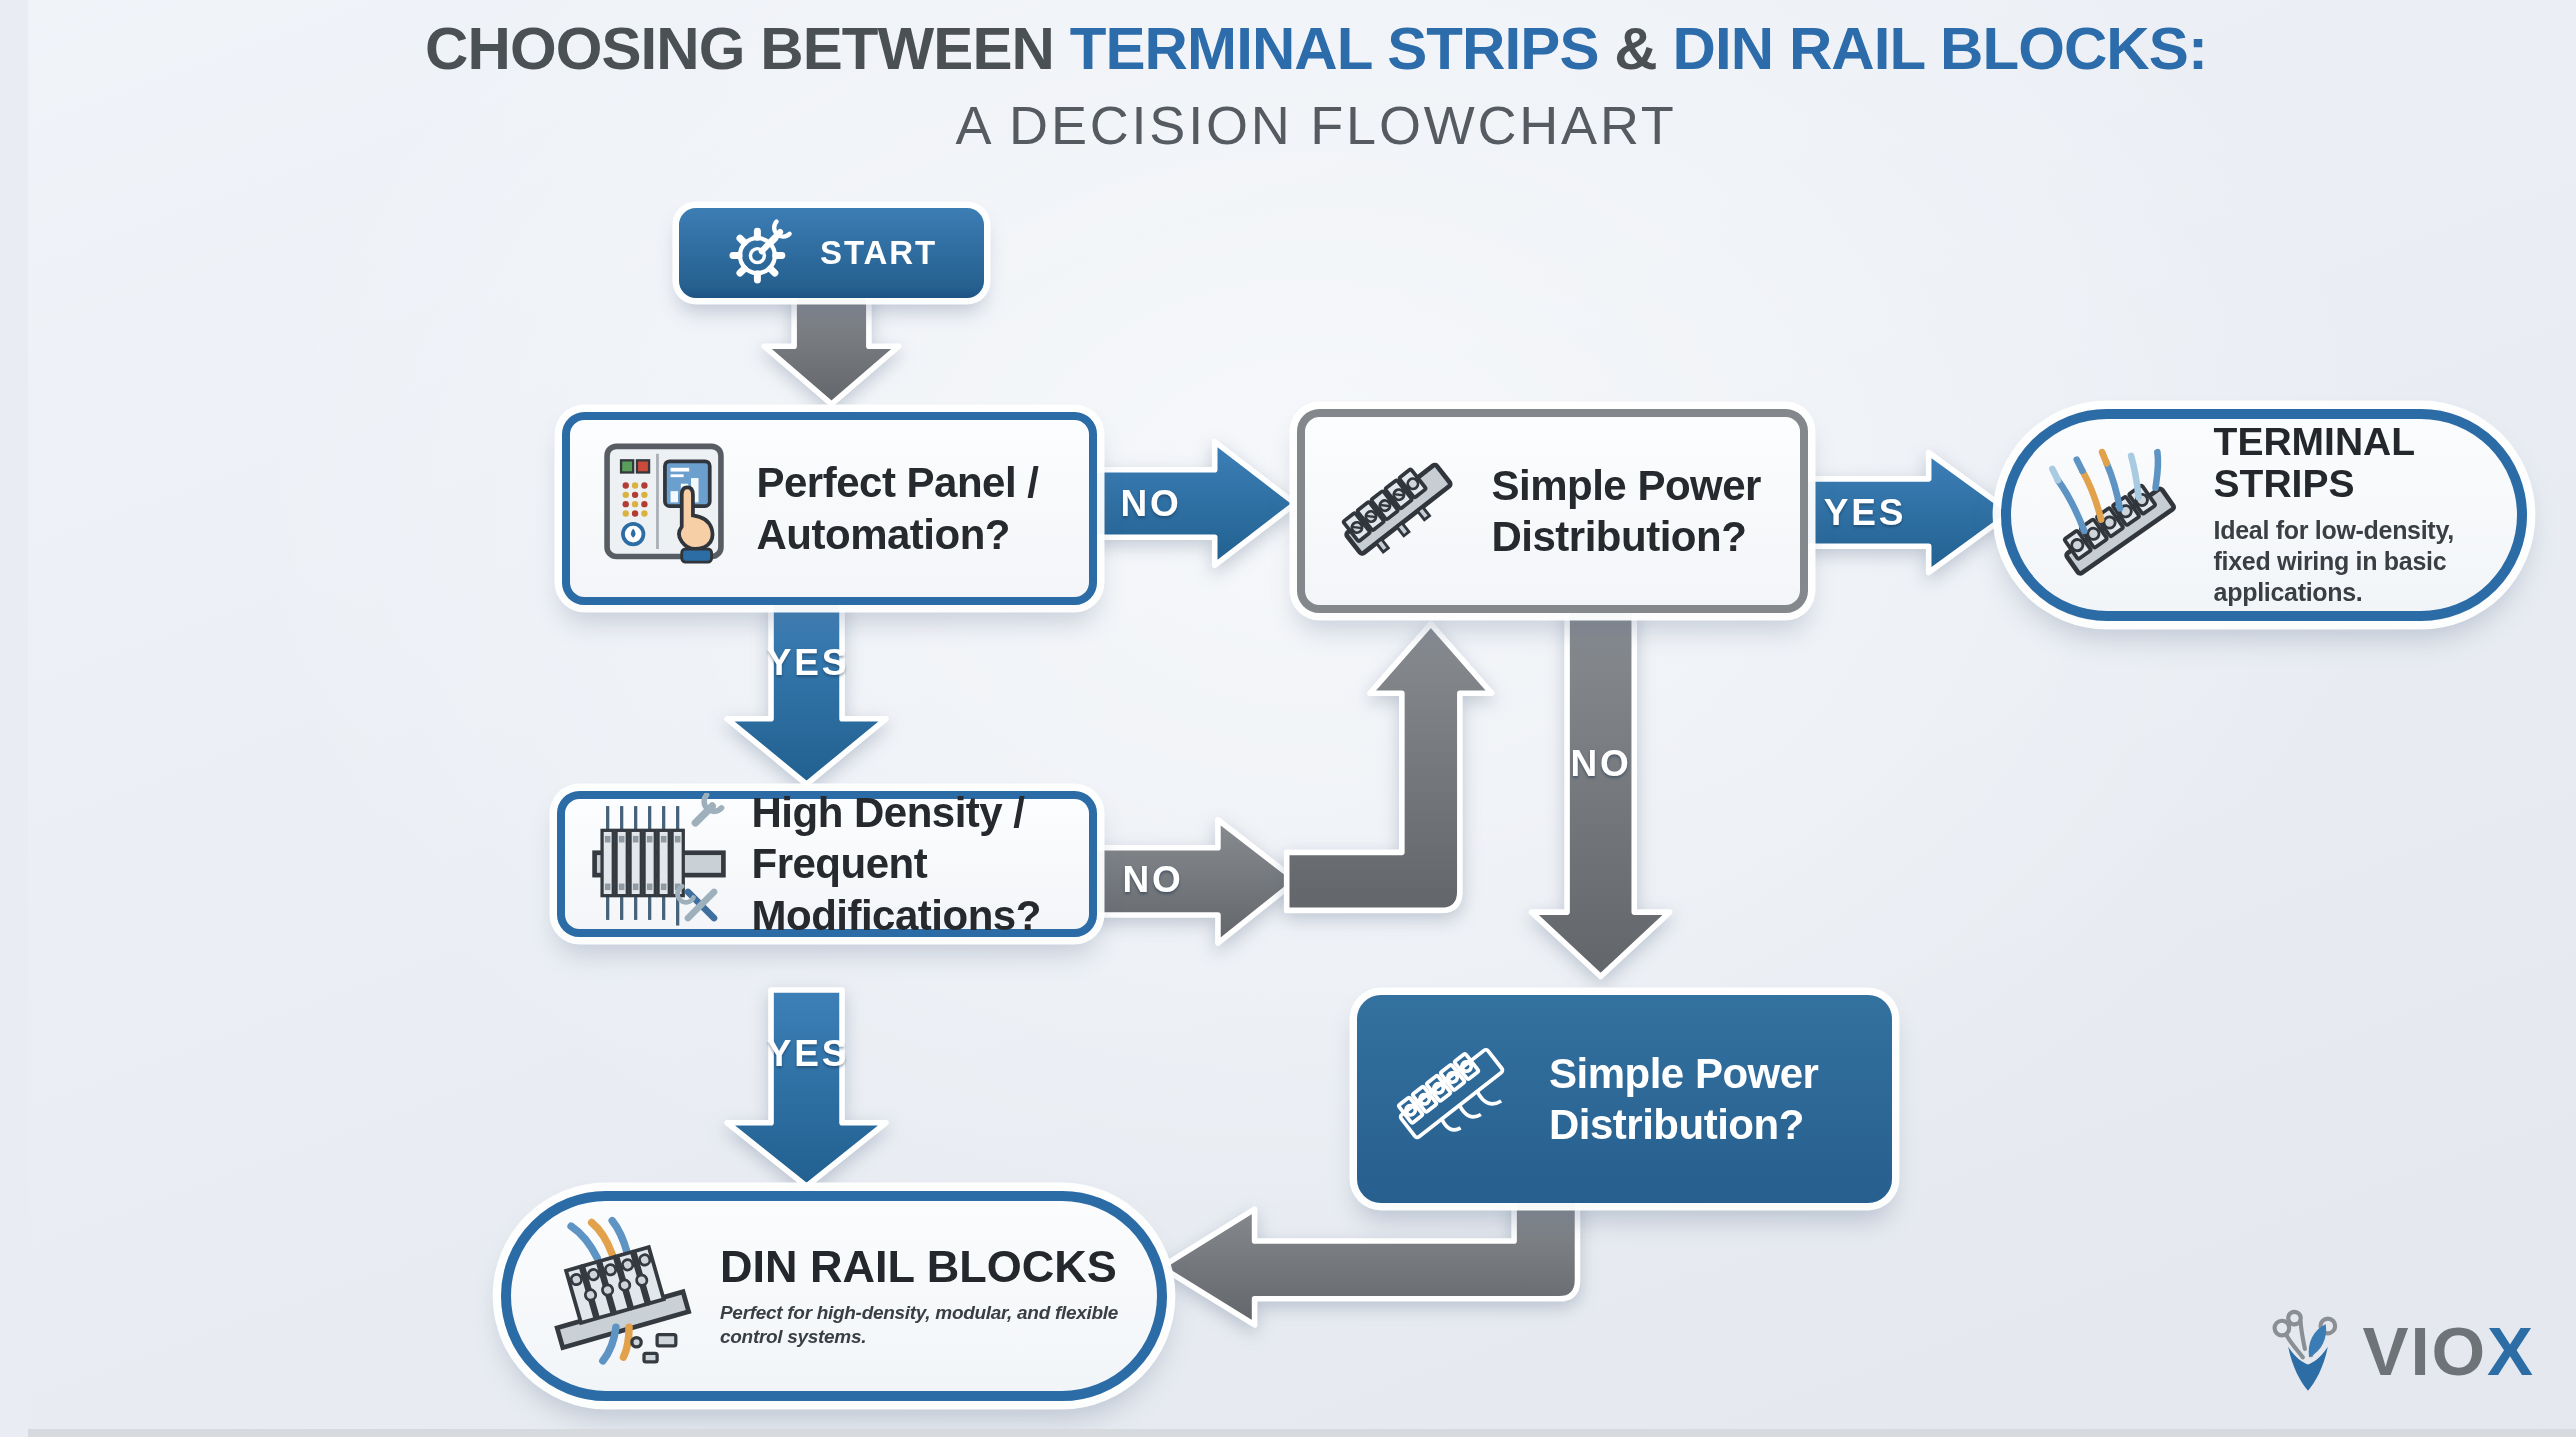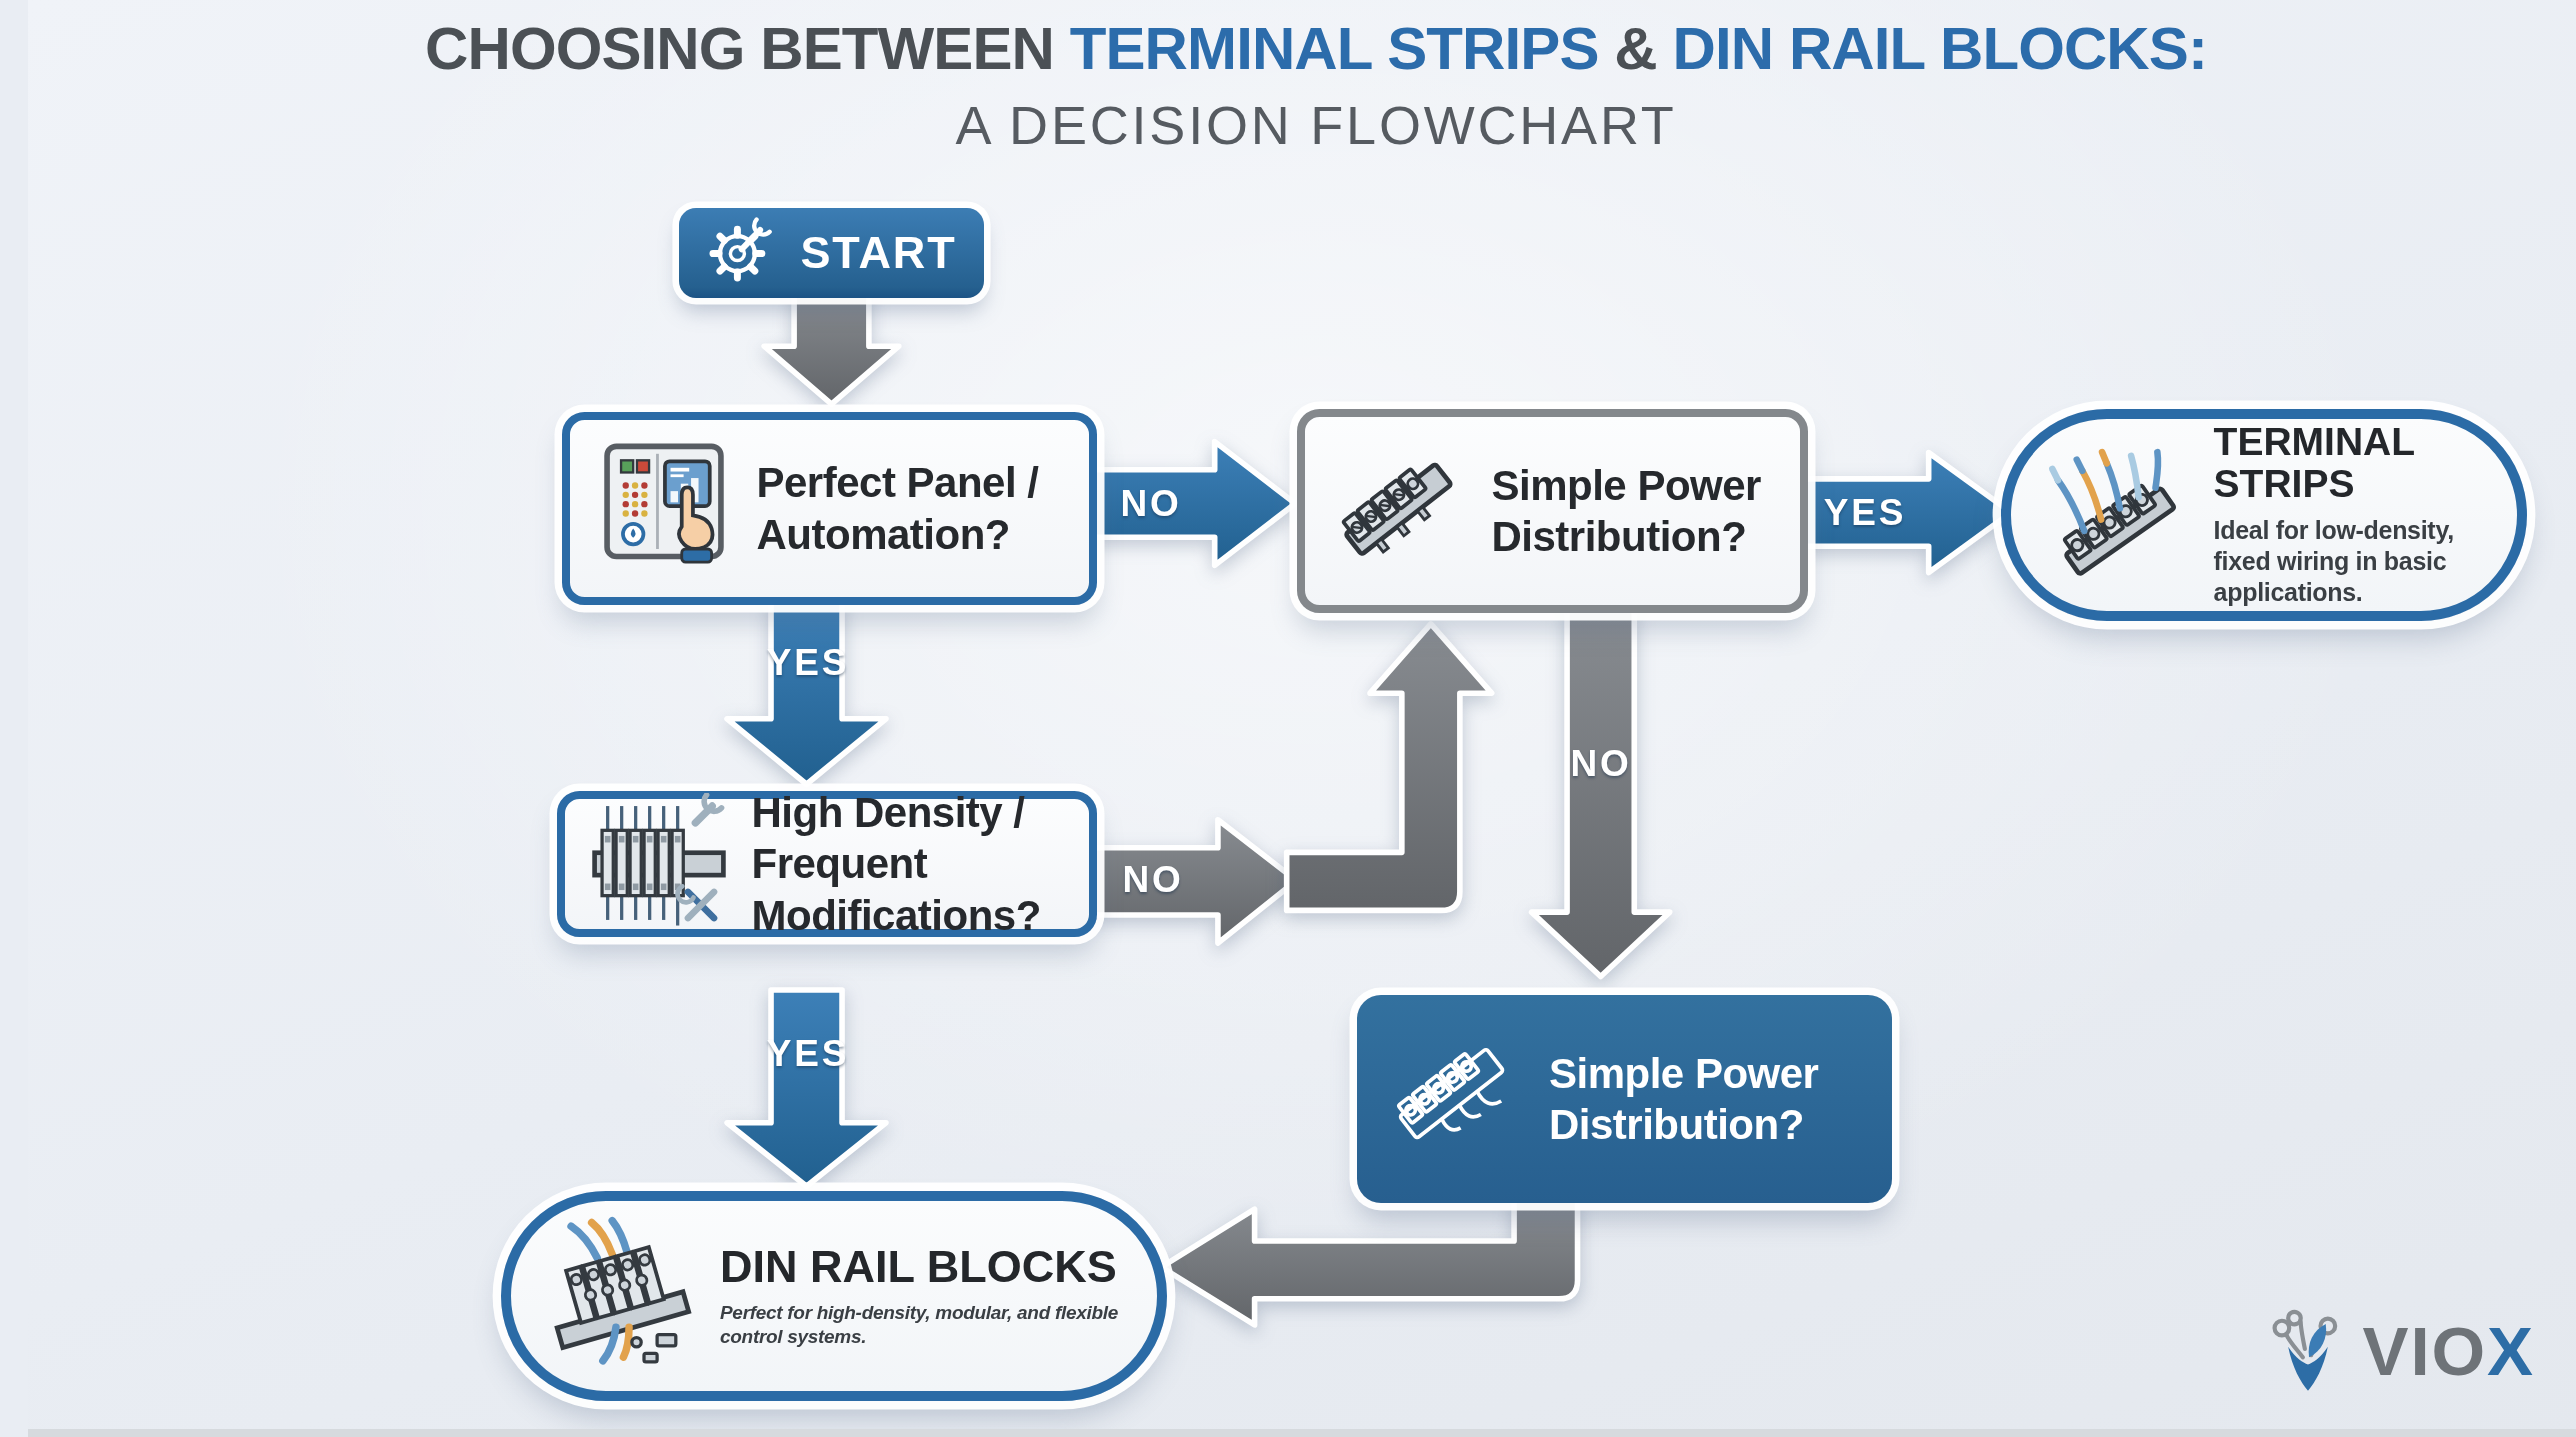--- a/index.html
+++ b/index.html
@@ -49,21 +49,21 @@
   .pill .p-desc{font-weight:bold;font-size:25px;color:#3a3f44;line-height:1.25;letter-spacing:-0.3px;}
   .pill.din .p-title{font-size:45px;}
   .pill.din .p-desc{font-size:19px;font-style:italic;}
 
   
   .start-btn{
     position:absolute;display:flex;align-items:center;justify-content:center;gap:19px;
     background:linear-gradient(180deg,#3c7db4 0%,#25608f 88%,#1c5385 100%);
     border-radius:17px;
     box-shadow:0 0 0 6.6px rgba(255,255,255,.95),0 13px 20.6px rgba(90,110,140,.35);
-    color:#fff;font-weight:bold;font-size:45px;letter-spacing:1.9px;
+    color:#fff;font-weight:bold;font-size:33px;letter-spacing:1.9px;
   }
 
   
   svg.arrow{position:absolute;overflow:visible;
     filter:drop-shadow(0 6.6px 8.4px rgba(80,100,130,.30));}
   .edge-label{
     position:absolute;transform:translate(-50%,-50%);
     color:#fff;font-weight:bold;font-size:37px;letter-spacing:2.8px;
     text-shadow:0 1.9px 2.8px rgba(20,45,70,.45);
     pointer-events:none;white-space:nowrap;

